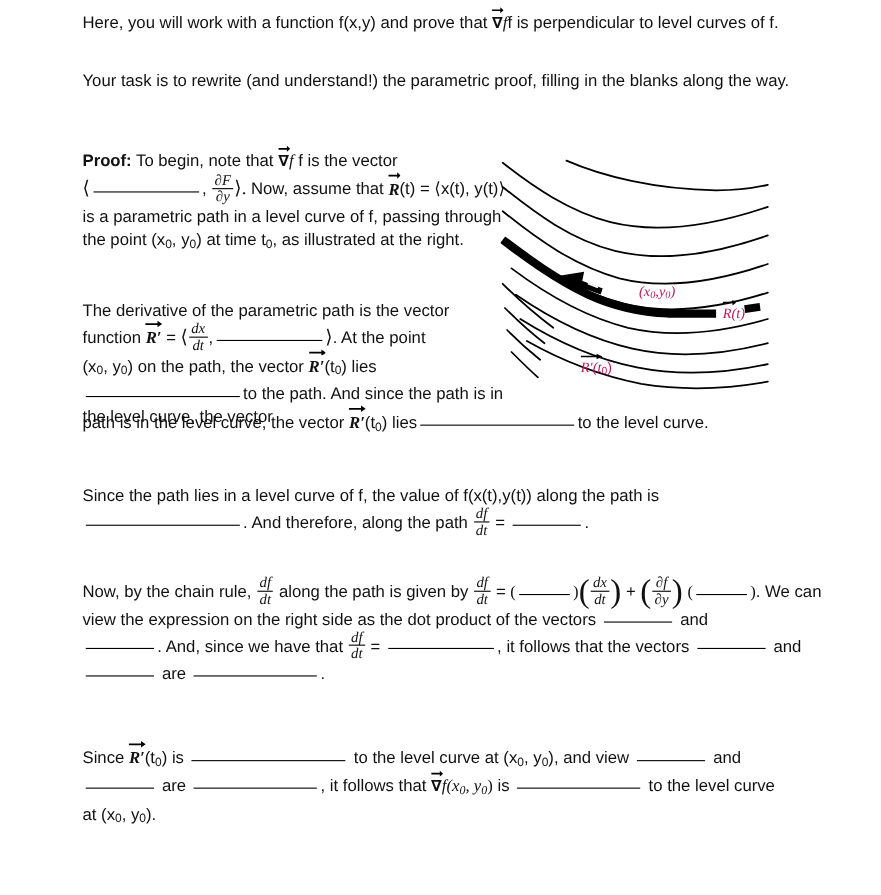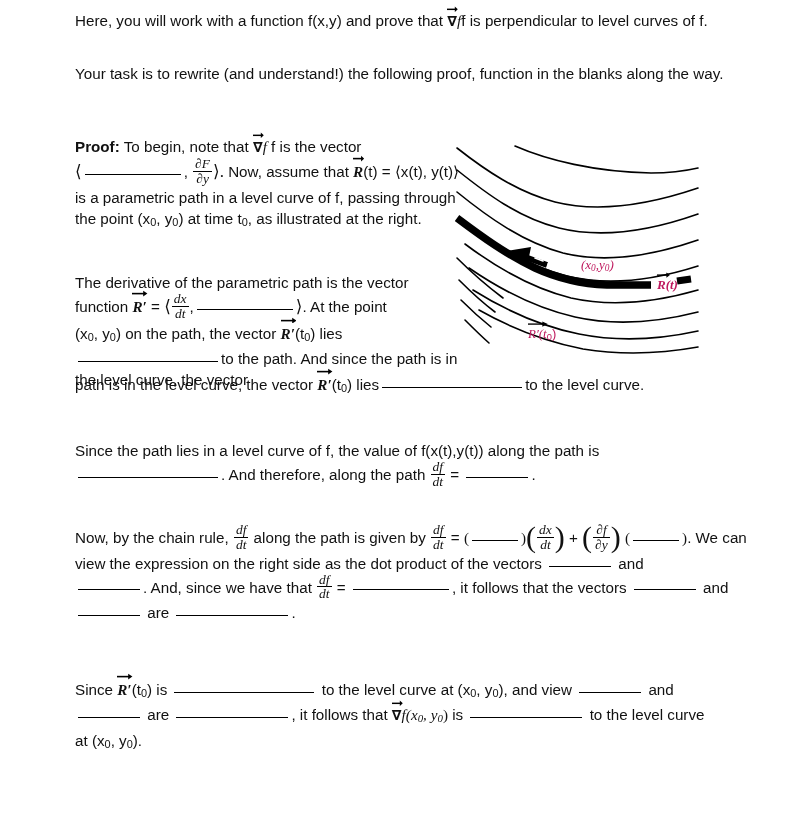--- a/index.html
+++ b/index.html
@@ -150,21 +150,21 @@
 
   <div class="para w-full" style="top:10px;">
     <span>Here, you will work with a function f(x,y) and prove that </span><span class="vec nabla">∇<span class="arw">
           <svg viewBox="0 0 20 6" preserveAspectRatio="none">
             <line x1="0" y1="3.4" x2="17" y2="3.4" stroke="#000" stroke-width="1.5"></line>
             <polygon points="20,3.4 14.5,0.6 14.5,6.2" fill="#000"></polygon>
           </svg>
         </span></span><span class="math">f</span><span>f is perpendicular to level curves of f.</span>
   </div>
 
-  <div class="para w-full" style="top:63px;">Your task is to rewrite (and understand!) the following proof, function in the blanks along the way.</div>
+  <div class="para w-full" style="top:63px;">Your task is to rewrite (and understand!) the parametric proof, filling in the blanks along the way.</div>
 
   <div class="para w-left" style="top:136px;">
     <b class="proof-label">Proof:</b>
     <span>To begin, note that </span><span class="vec nabla">∇<span class="arw">
           <svg viewBox="0 0 20 6" preserveAspectRatio="none">
             <line x1="0" y1="3.4" x2="17" y2="3.4" stroke="#000" stroke-width="1.5"></line>
             <polygon points="20,3.4 14.5,0.6 14.5,6.2" fill="#000"></polygon>
           </svg>
         </span></span><span class="math">f</span> <span>f is the vector</span><br>
     <span class="mathup" style="font-size:17px;">⟨</span><span class="blank bl-lg"></span><span>,</span>
@@ -273,21 +273,21 @@
               <polygon points="20,3.4 14.5,0.6 14.5,6.2" fill="#000"></polygon>
             </svg>
           </span></span><sub class="sb">0</sub><span>)</span>
     </div>
 
     <div class="fig-label lbl-pt">
       <span class="math"><span>(x</span><sub class="sb">0</sub><span>,y</span><sub class="sb">0</sub><span>)</span></span>
     </div>
 
     <div class="fig-label lbl-rt">
-      <span class="vec" style="font-weight:bold;"><span>R(t)</span><span class="arw" style="right:8px;">
+      <span class="vec" style="font-weight:normal;"><span>R(t)</span><span class="arw" style="right:8px;">
             <svg viewBox="0 0 20 6" preserveAspectRatio="none">
               <line x1="0" y1="3.4" x2="17" y2="3.4" stroke="#000" stroke-width="1.5"></line>
               <polygon points="20,3.4 14.5,0.6 14.5,6.2" fill="#000"></polygon>
             </svg>
           </span></span>
     </div>
   </div>
 
 </div>
 

